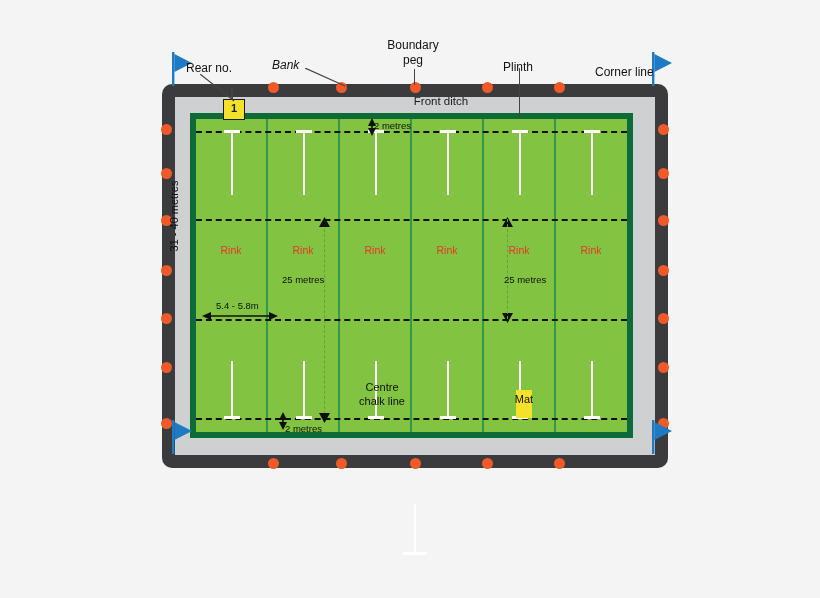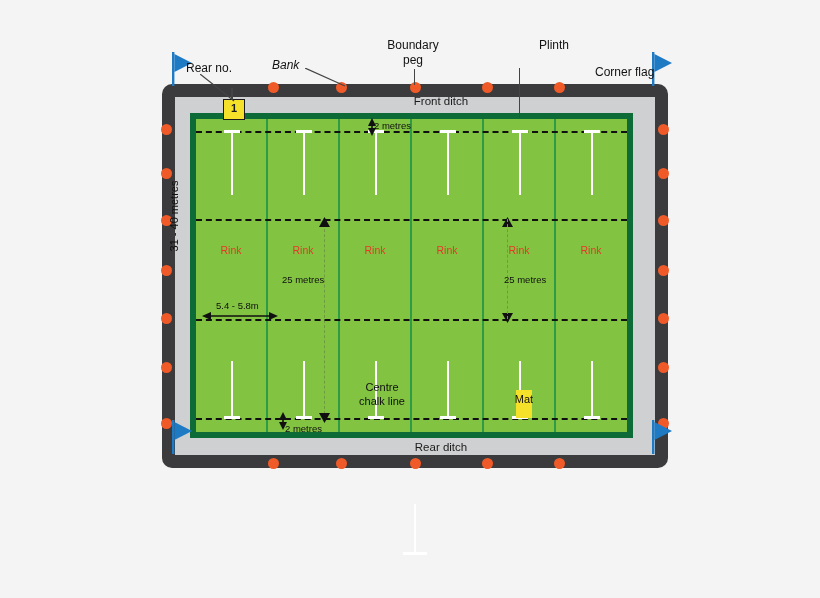--- a/index.html
+++ b/index.html
@@ -302,21 +302,20 @@
     <polygon points="6,18 10,10 2,10" fill="#101010"></polygon>
   </svg>
   <div class="abs dim-text" style="left:285px; top:423px;">2 metres</div>
 
   <div class="abs" id="centre-label">
     <div>Centre</div>
     <div>chalk line</div>
   </div>
 
   <div class="abs ditch-label" style="top:95px;">Front ditch</div>
-  <div class="abs ditch-label" style="top:441px;">Rear ditch</div>
 
   <div class="abs" id="mat"></div>
   <div class="abs" id="mat-label">Mat</div>
 
   <div class="abs" id="rink-badge-stem"></div>
   <div class="abs" id="rink-badge">1</div>
 
   <div class="abs peg" style="left:268px; top:82px;"></div>
   <div class="abs peg" style="left:336px; top:82px;"></div>
   <div class="abs peg" style="left:410px; top:82px;"></div>
@@ -372,23 +371,23 @@
 
   <div class="abs callout" style="left:272px; top:58px;font-style:italic;">Bank</div>
   <svg class="abs" style="left:305px; top:68px; width:42px; height:20px;" viewBox="0 0 42 20">
     <line x1="0" y1="0" x2="40" y2="18" stroke="#444" stroke-width="1.2"></line>
   </svg>
 
   <div class="abs callout ctr" style="left:373px; top:38px; width:80px;">Boundary</div>
   <div class="abs callout ctr" style="left:373px; top:53px; width:80px;">peg</div>
   <div class="abs leader" style="left:414px; top:69px; width:1.2px; height:16px;"></div>
 
-  <div class="abs callout" style="left:503px; top:38px;margin-left:36px;">Plinth</div>
+  <div class="abs callout" style="left:503px; top:60px;">Plinth</div>
   <div class="abs leader" style="left:519px; top:68px; width:1.2px; height:50px;"></div>
 
-  <div class="abs callout" style="left:595px; top:65px;">Corner flag</div>
+  <div class="abs callout" style="left:595px; top:65px;">Corner line</div>
 
   <div class="abs" id="height-label">31 - 40 metres</div>
 
   <div class="abs" id="jack-pole"></div>
   <div class="abs" id="jack-foot"></div>
 
 </div>
 
 </body></html>

